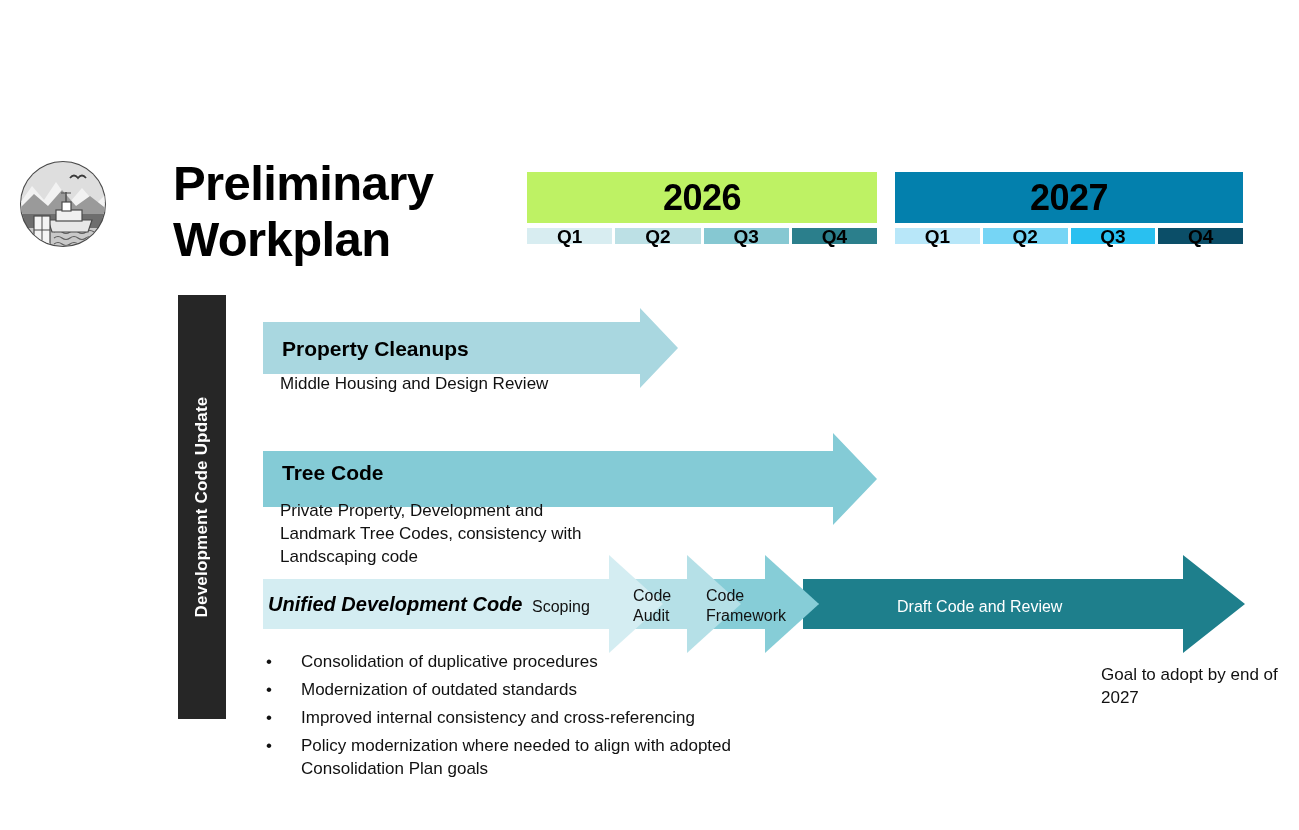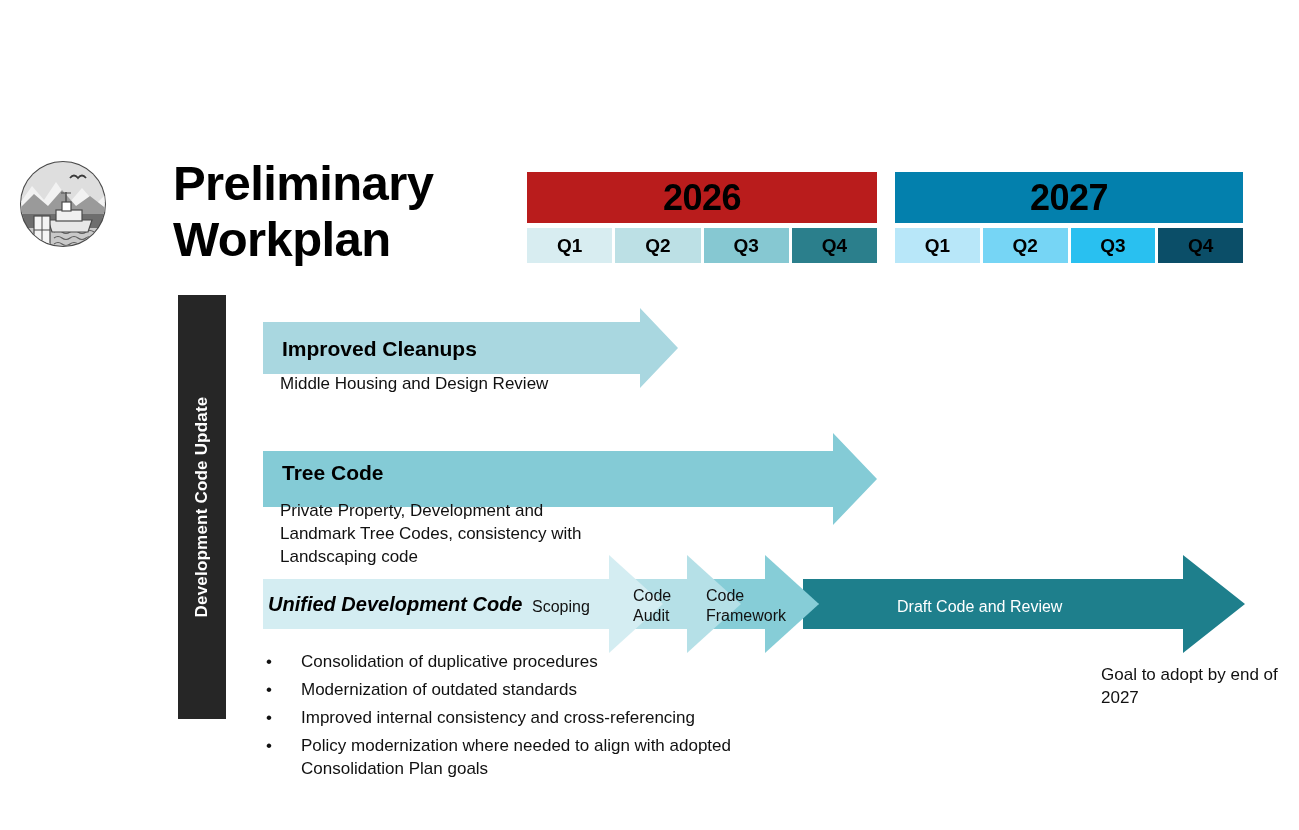--- a/index.html
+++ b/index.html
@@ -50,21 +50,21 @@
     letter-spacing: -0.5px;
     display: flex; align-items: center; justify-content: center;
     line-height: 1;
   }
   .quarter-row {
     display: flex;
     margin-top: 5px;
     gap: 3px;
   }
   .quarter {
-    height: 35px;
+    height: 16px;
     flex: 1 1 0;
     font-size: 19px;
     font-weight: bold;
     color: #000;
     display: flex; align-items: center; justify-content: center;
     line-height: 1;
   }
 
   
   #vbar {
@@ -201,21 +201,21 @@
         <line x1="16" y1="72" x2="32" y2="72" stroke="#4a4a4a" stroke-width="1"></line>
 
         <path d="M52 20 q4 -5 8 0 q4 -5 8 0" fill="none" stroke="#3a3a3a" stroke-width="1.8"></path>
       </g>
     </svg>
   </div>
 
   <div id="page-title">Preliminary Workplan</div>
 
   <div class="year-block" style="left:527px; width:350px;">
-    <div class="year-bar" style="background:#b91c1c;">2026</div>
+    <div class="year-bar" style="background:#bef264;">2026</div>
     <div class="quarter-row">
       <div class="quarter" style="background:#d8edf1;">Q1</div>
       <div class="quarter" style="background:#bce0e5;">Q2</div>
       <div class="quarter" style="background:#86c8d2;">Q3</div>
       <div class="quarter" style="background:#2b7f8c;">Q4</div>
     </div>
   </div>
 
   <div class="year-block" style="left:895px; width:348px;border-radius:18px;">
     <div class="year-bar" style="background:#0380ad;">2027</div>
@@ -227,21 +227,21 @@
     </div>
   </div>
 
   <div id="vbar">
     <div id="vbar-label">Development Code Update</div>
   </div>
 
   <svg id="row1-svg" class="arrow-svg" width="415" height="80" viewBox="0 0 415 80">
     <path d="M0 14 L377 14 L377 0 L415 40 L377 80 L377 66 L0 66 Z" fill="#a9d7e0"></path>
   </svg>
-  <div id="row1-label" class="bandlabel">Improved Cleanups</div>
+  <div id="row1-label" class="bandlabel">Property Cleanups</div>
   <div id="row1-sub" class="subtext">Middle Housing and Design Review</div>
 
   <svg id="row2-svg" class="arrow-svg" width="614" height="92" viewBox="0 0 614 92">
     <path d="M0 18 L570 18 L570 0 L614 46 L570 92 L570 74 L0 74 Z" fill="#84cbd6"></path>
   </svg>
   <div id="row2-label" class="bandlabel">Tree Code</div>
   <div id="row2-sub" class="subtext">Private Property, Development and Landmark Tree Codes, consistency with Landscaping code</div>
 
   <svg id="row3-svg" class="arrow-svg" width="982" height="98" viewBox="0 0 982 98">
 

